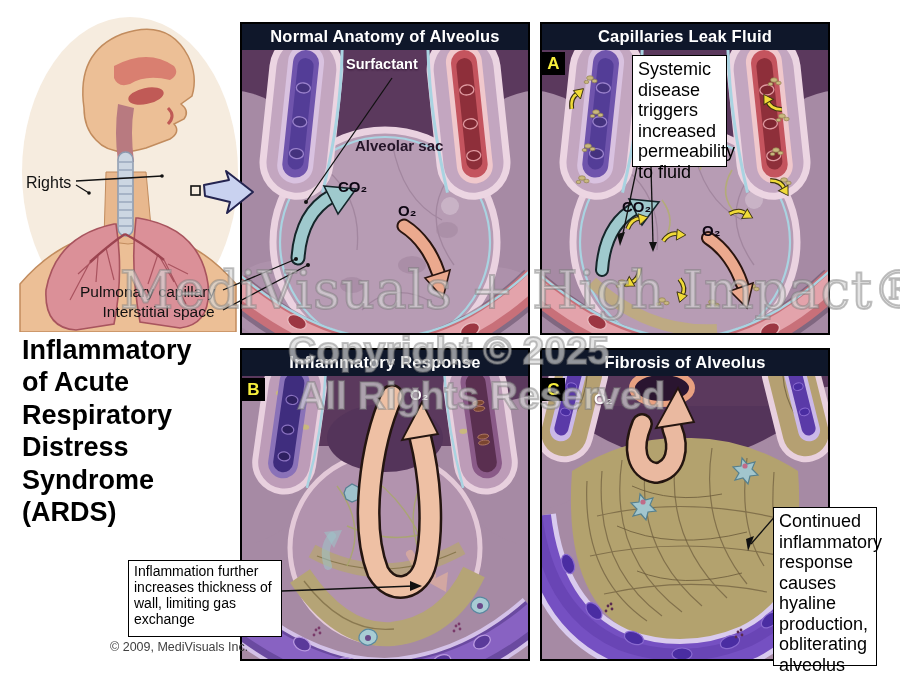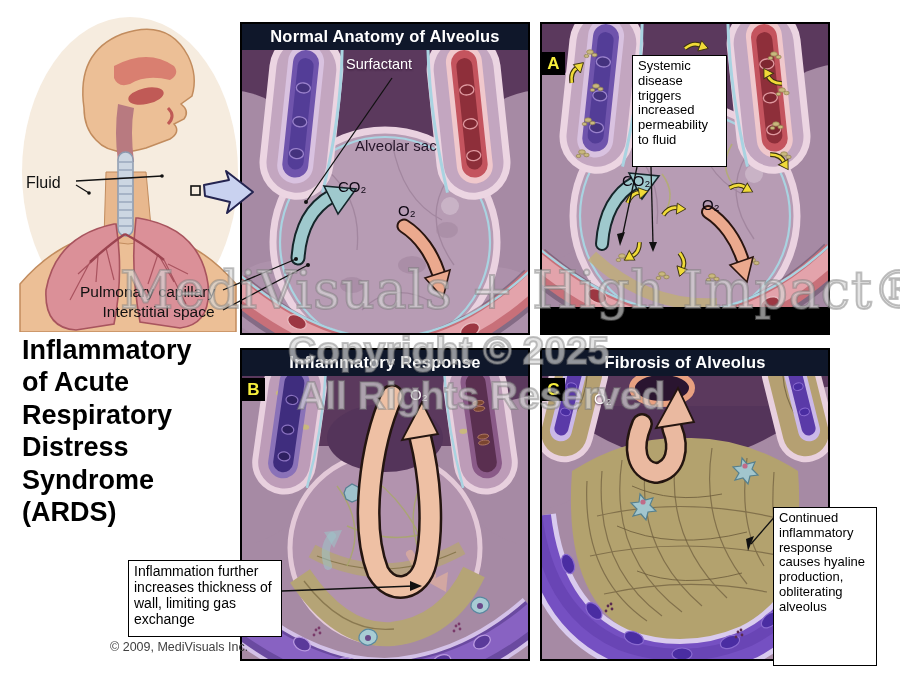--- a/index.html
+++ b/index.html
@@ -7,25 +7,25 @@
           font-family:"Liberation Sans",sans-serif;overflow:hidden;}
   .panel{position:absolute;width:290px;height:313px;border:2px solid #000;
          background:#000;box-sizing:border-box;z-index:2;}
   .panel-title{height:26px;line-height:25px;text-align:center;color:#fff;
                font-weight:bold;font-size:16.5px;background:#0f172a;letter-spacing:.2px;}
   .panel-art{position:relative;width:286px;height:283px;overflow:hidden;background:#a68aa4;}
   .panel-art svg{position:absolute;left:0;top:0;}
   .badge{position:absolute;left:0;top:0;width:23px;height:23px;background:#000;
          color:#f7ef3c;font-weight:bold;font-size:17px;text-align:center;
          line-height:23px;z-index:4;}
-  .plabel{position:absolute;font-weight:normal;font-size:15px;color:#0d0612;
+  .plabel{position:absolute;font-weight:bold;font-size:15px;color:#0d0612;
           white-space:nowrap;z-index:3;}
   .plabel.light{color:#ffffff;text-shadow:0 1px 2px rgba(40,10,40,.8);}
   .callout{position:absolute;background:#fff;border:1.6px solid #000;
-           font-size:13px;line-height:1.14;padding:3px 5px 2px 5px;color:#000;z-index:6;}
+           font-size:18px;line-height:1.14;padding:3px 5px 2px 5px;color:#000;z-index:6;}
   .main-title{position:absolute;left:22px;top:334px;width:190px;font-size:27px;
               font-weight:bold;line-height:1.2;color:#000;z-index:3;}
   .side-label{position:absolute;font-size:15.5px;color:#111;z-index:4;}
   .copyright{position:absolute;left:110px;top:640px;font-size:12.5px;color:#404040;z-index:4;}
   .overlay{position:absolute;left:0;top:0;z-index:5;pointer-events:none;}
   .watermark{position:absolute;pointer-events:none;z-index:9;white-space:nowrap;
              text-align:center;color:rgba(255,255,255,0.48);
              -webkit-text-stroke:2px rgba(125,125,125,0.45);
              text-shadow:0 0 1px rgba(110,110,110,0.35);}
   .wm-serif{font-family:"DejaVu Serif",serif;font-size:52px;left:120px;top:260px;width:752px;letter-spacing:1px;}
@@ -62,21 +62,21 @@
     <path d="M120,206 Q182,216 190,272 Q194,312 162,316 L122,310 Q112,256 118,206 Z" fill="#db9098" stroke="#a8545e" stroke-width="1.6"></path>
     <g stroke="#9c4450" stroke-width="2.4" fill="none">
       <path d="M107,222 Q92,232 72,250"></path>
         <path d="M107,222 Q126,232 146,248"></path>
     </g>
     <g stroke="#9c4450" stroke-width="1.2" fill="none" opacity="0.8">
       <path d="M80,244 L60,262 M80,244 L78,270 M88,236 L96,268 M140,242 L130,272 M140,242 L156,270 M150,252 L170,262 M72,250 L52,288 M146,248 L168,292"></path>
     </g>
   </svg>
 
-  <div class="side-label" style="left:26px;top:174px;font-size:16px;">Fluid</div>
+  <div class="side-label" style="left:26px;top:174px;font-size:16px;">Rights</div>
   <div class="side-label" style="left:80px;top:283px;width:142px;text-align:left;">Pulmonary capillary</div>
   <div class="side-label" style="left:95px;top:303px;width:127px;text-align:center;">Interstitial space</div>
 
   <div class="main-title">Inflammatory of Acute Respiratory Distress Syndrome (ARDS)</div>
 
   <section class="panel" style="left:240px;top:22px;">
     <header class="panel-title">Normal Anatomy of Alveolus</header>
     <div class="panel-art">
       <svg width="286" height="283" viewBox="0 0 286 283">
         <rect width="286" height="283" fill="#a68aa4"></rect>
@@ -138,20 +138,21 @@
         <polygon points="183,228 208,220 201,248" fill="#eba98e" stroke="#2a1510" stroke-width="1.6"></polygon>
       </svg>
       <div class="plabel light" style="left:104px;top:6px;font-size:14.5px;">Surfactant</div>
       <div class="plabel" style="left:113px;top:87px;color:#241428;">Alveolar sac</div>
       <div class="plabel" style="left:96px;top:128px;">CO₂</div>
       <div class="plabel" style="left:156px;top:152px;">O₂</div>
     </div>
   </section>
 
   <section class="panel" style="left:540px;top:22px;">
+    <header class="panel-title">Capillaries Leak Fluid</header>
     <div class="panel-art">
       <svg width="286" height="283" viewBox="0 0 286 283">
         <defs>
           <g id="ya2">
             <path d="M0,9 Q6,-1 15,1" fill="none" stroke="#3a3210" stroke-width="4.8"></path>
             <path d="M0,9 Q6,-1 15,1" fill="none" stroke="#f0da38" stroke-width="2.6"></path>
             <polygon points="13,-4 22,1 13,7" fill="#f0da38" stroke="#3a3210" stroke-width="0.9"></polygon>
           </g>
           <g id="sp2">
             <ellipse rx="3.4" ry="2.2" fill="#c9b87e" stroke="#8f7f4e" stroke-width="0.7"></ellipse>

